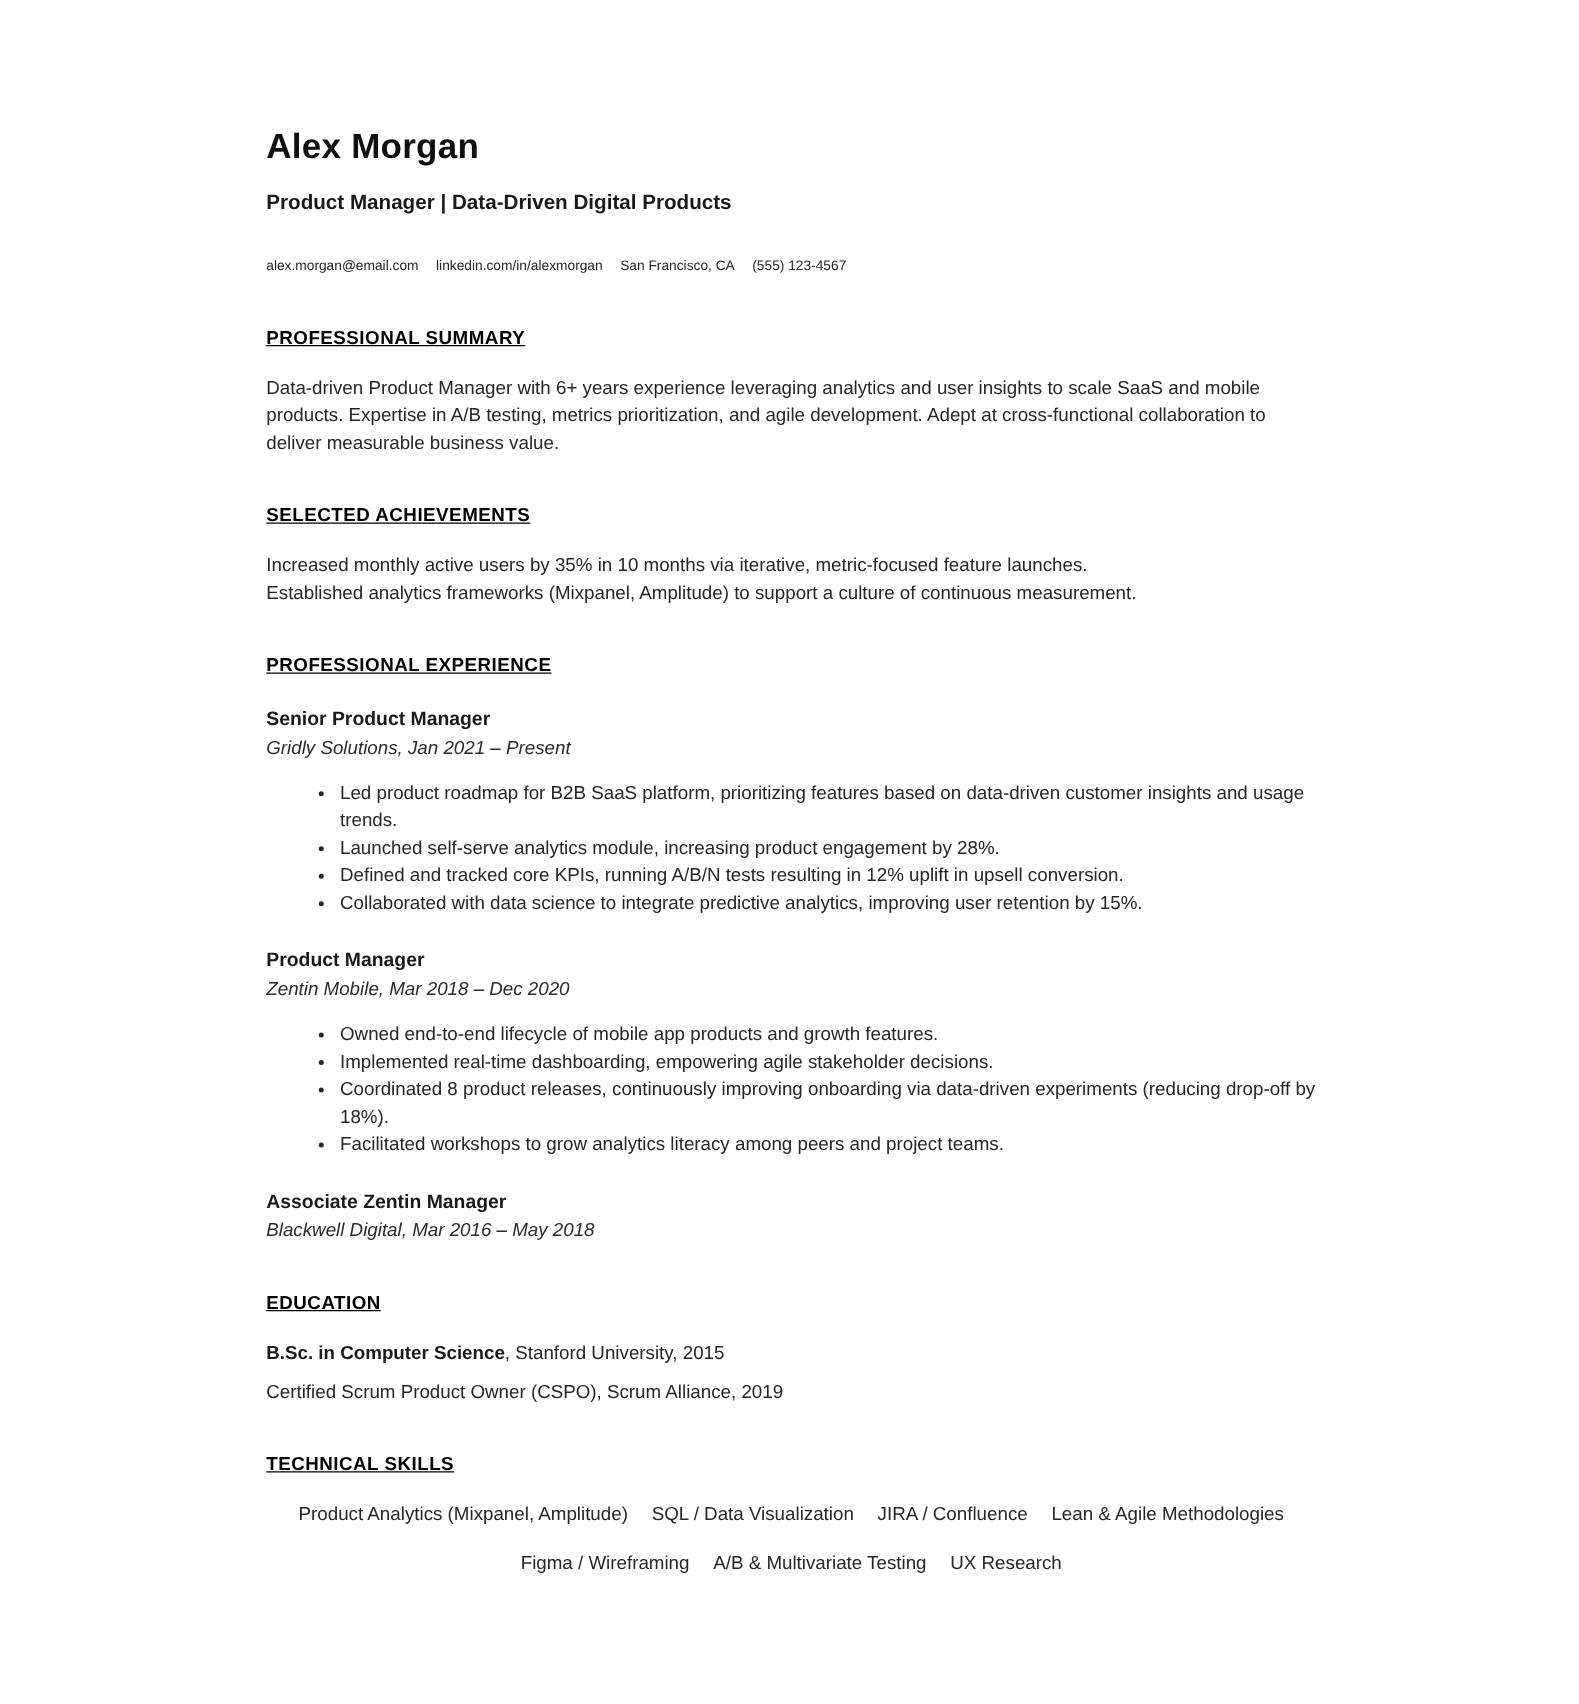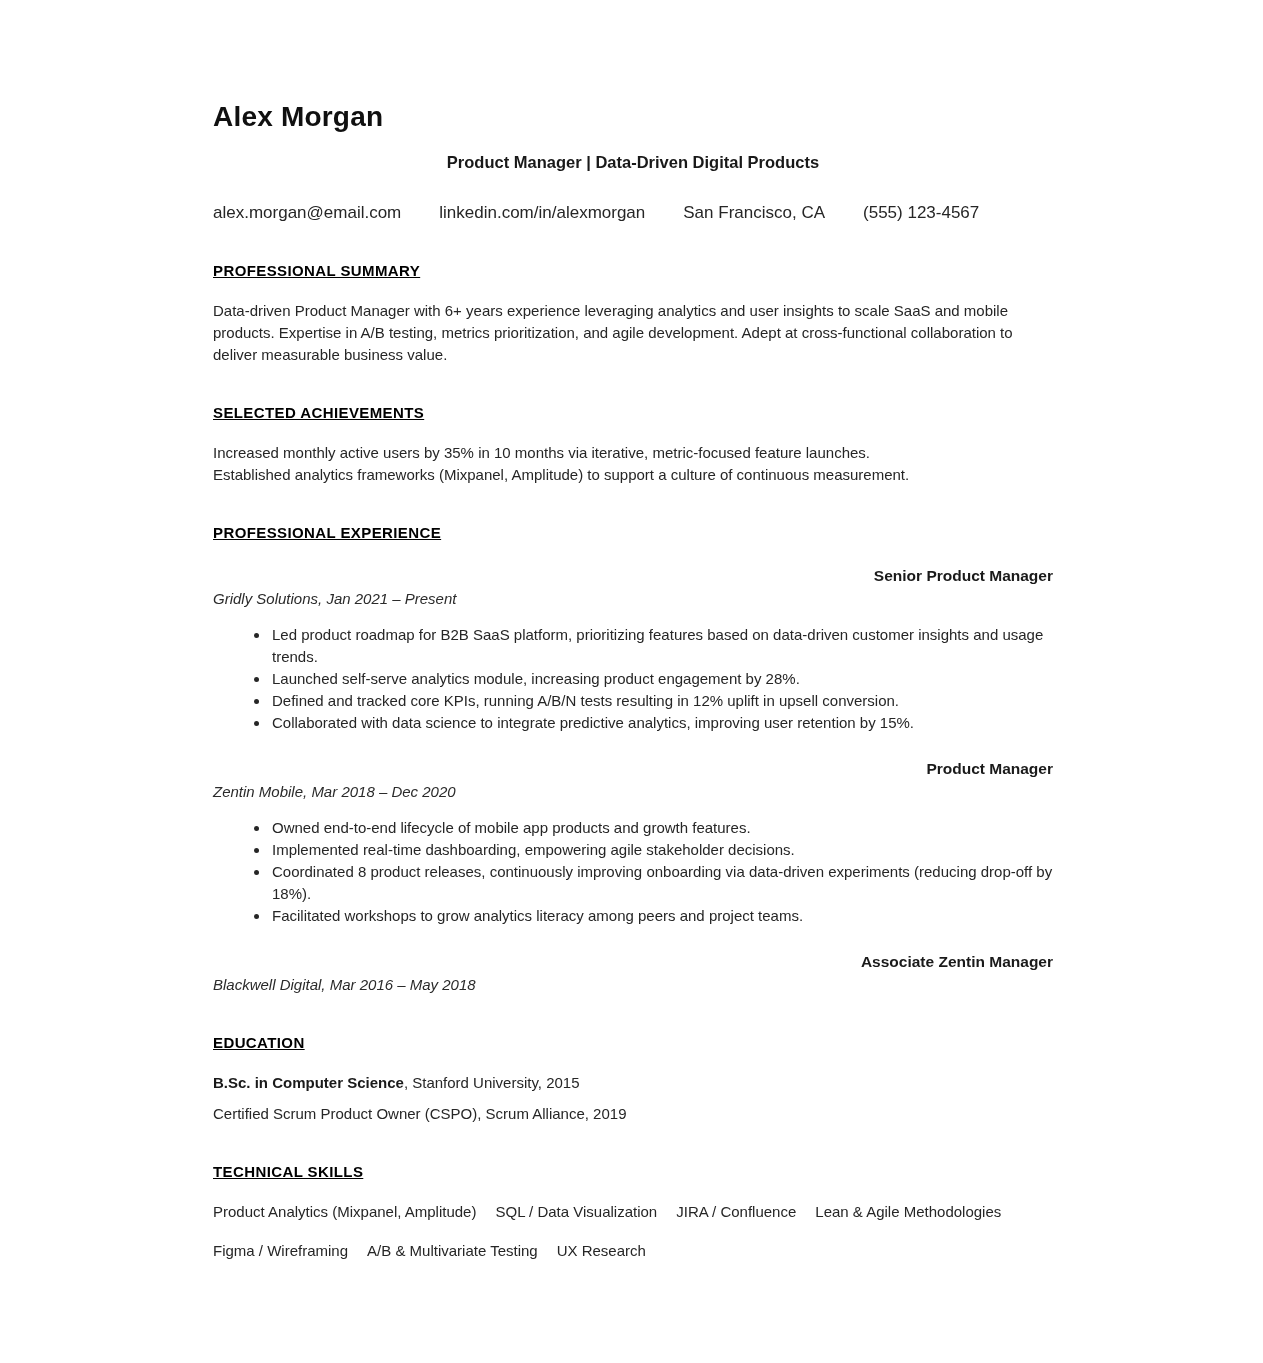--- a/index.html
+++ b/index.html
@@ -23,26 +23,25 @@
     font-weight: 700;
     color: #101010;
     margin: 0 0 13px 0;
     letter-spacing: 0.2px;
   }
   .subtitle {
     font-size: 16.5px;
     font-weight: 700;
     color: #191919;
     margin: 0 0 29px 0;
-    text-align: center;
   }
   .contact-row {
     display: flex;
-    gap: 38px;
-    font-size: 17px;
+    gap: 14px;
+    font-size: 11px;
     color: #262626;
     margin: 0;
     align-items: flex-end;
   }
   h2.section-heading {
     font-size: 15px;
     line-height: 20px;
     font-weight: 700;
     color: #000000;
     letter-spacing: 0.4px;
@@ -50,39 +49,39 @@
     text-decoration: underline;
   }
   p.body-text { margin: 0 0 16px 0; }
   .plain-line { margin: 0; }
   .job { margin-top: 2px; }
   .job-title {
     font-weight: 700;
     font-size: 15.5px;
     color: #1a1a1a;
     margin: 22px 0 1px 0;
-    text-align: right;
   }
   .job-meta {
     font-style: italic;
     color: #2b2b2b;
     margin: 0 0 14px 0;
   }
   ul.bullets {
     margin: 14px 0 24px 0;
     padding-left: 57px;
   }
   ul.bullets li { margin: 0; padding-left: 2px; }
   .edu-line { margin: 0 0 9px 0; }
   .edu-bold { font-weight: 700; color: #1a1a1a; }
   .skills-row {
     display: flex;
     gap: 19px;
     margin: 0 0 17px 0;
     flex-wrap: wrap;
+    justify-content: center;
   }
 </style>
 </head>
 <body>
 
 <div class="page">
 
   <header>
     <h1 class="name">Alex Morgan</h1>
     <div class="subtitle">Product Manager | Data-Driven Digital Products</div>

